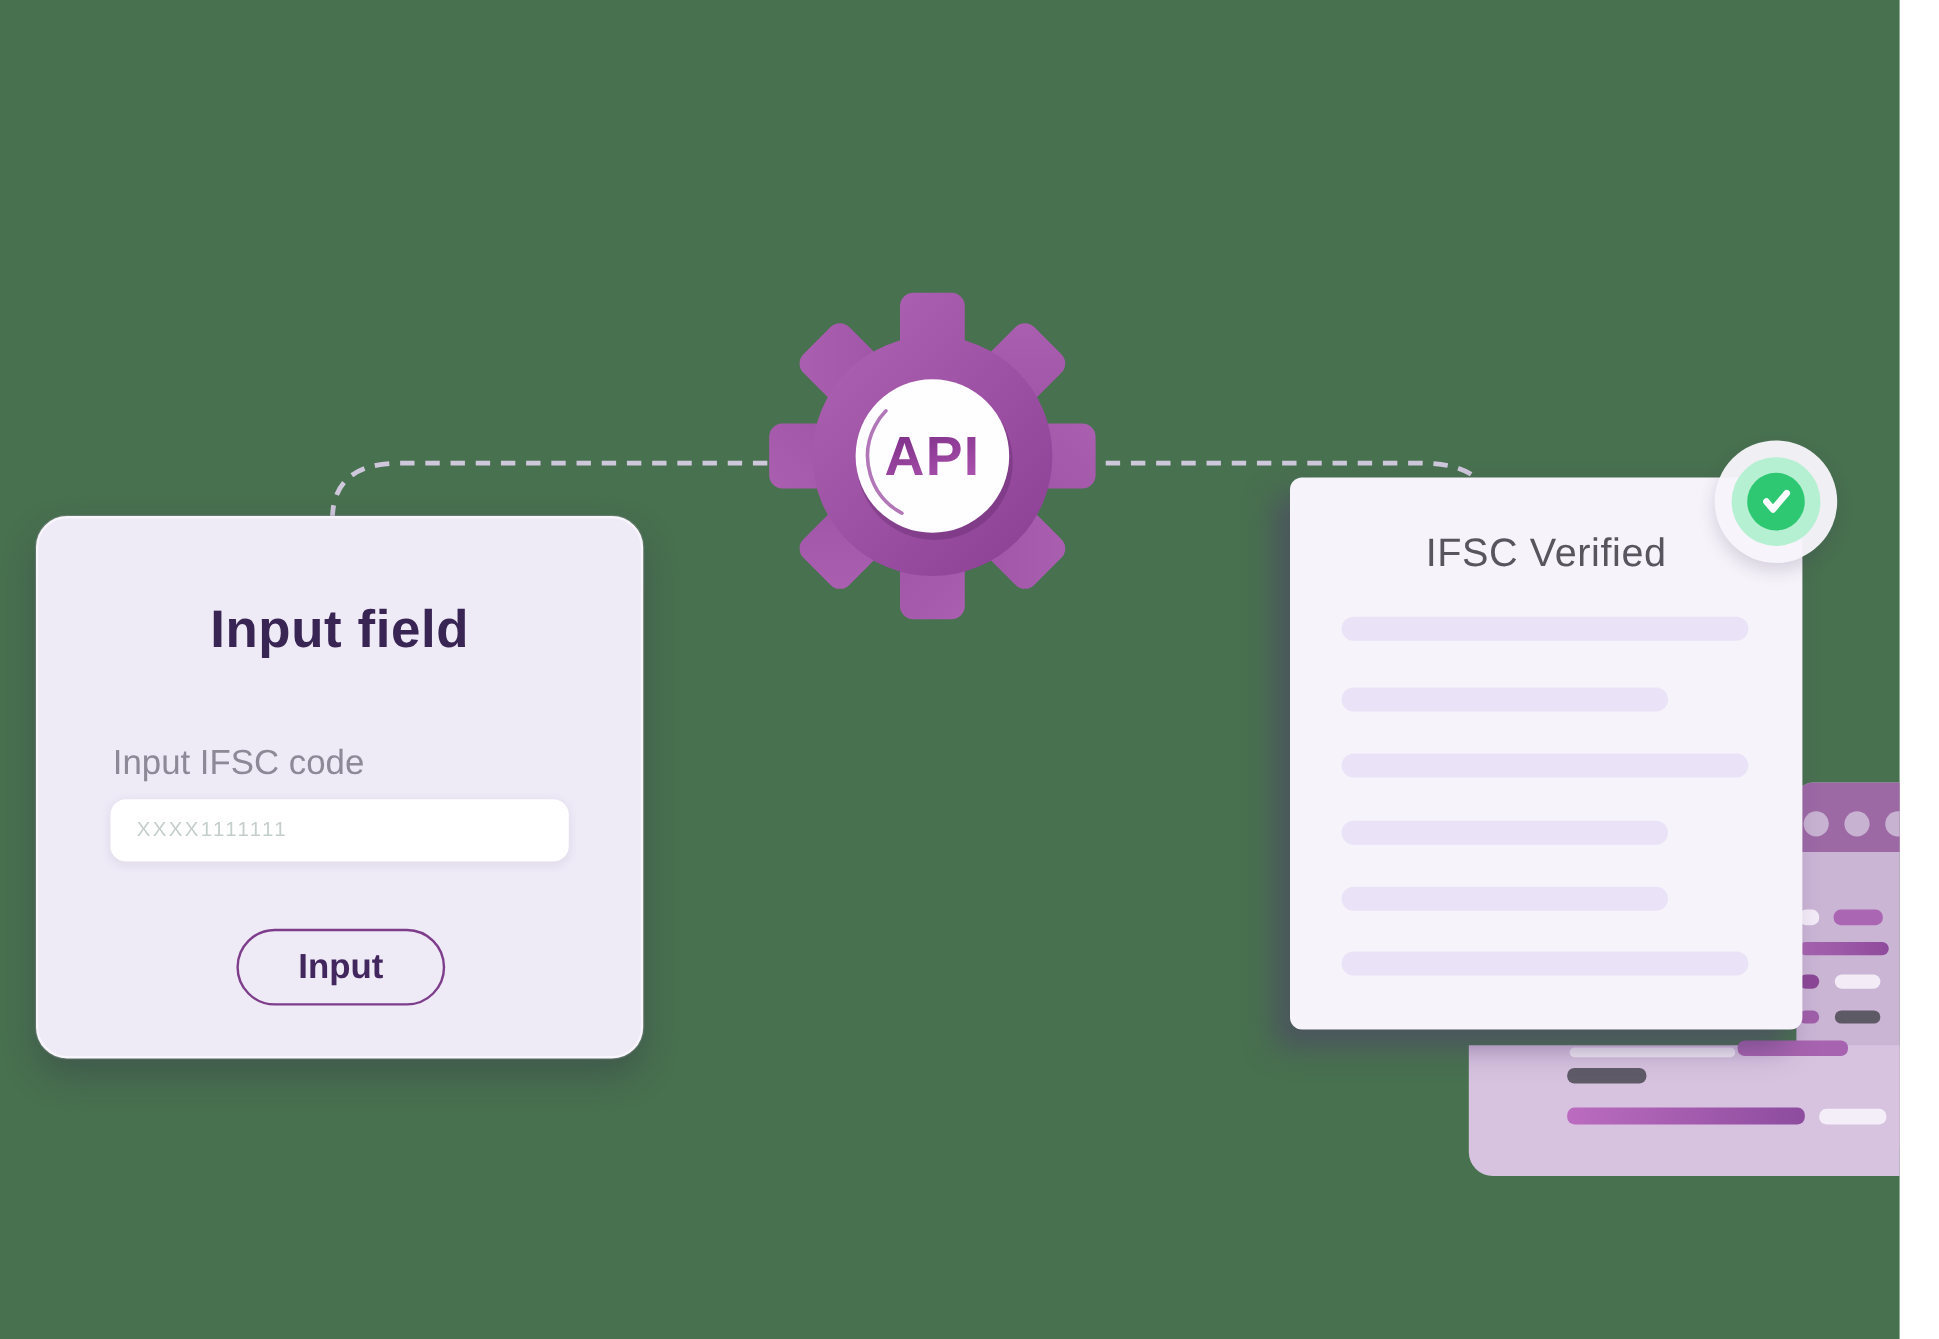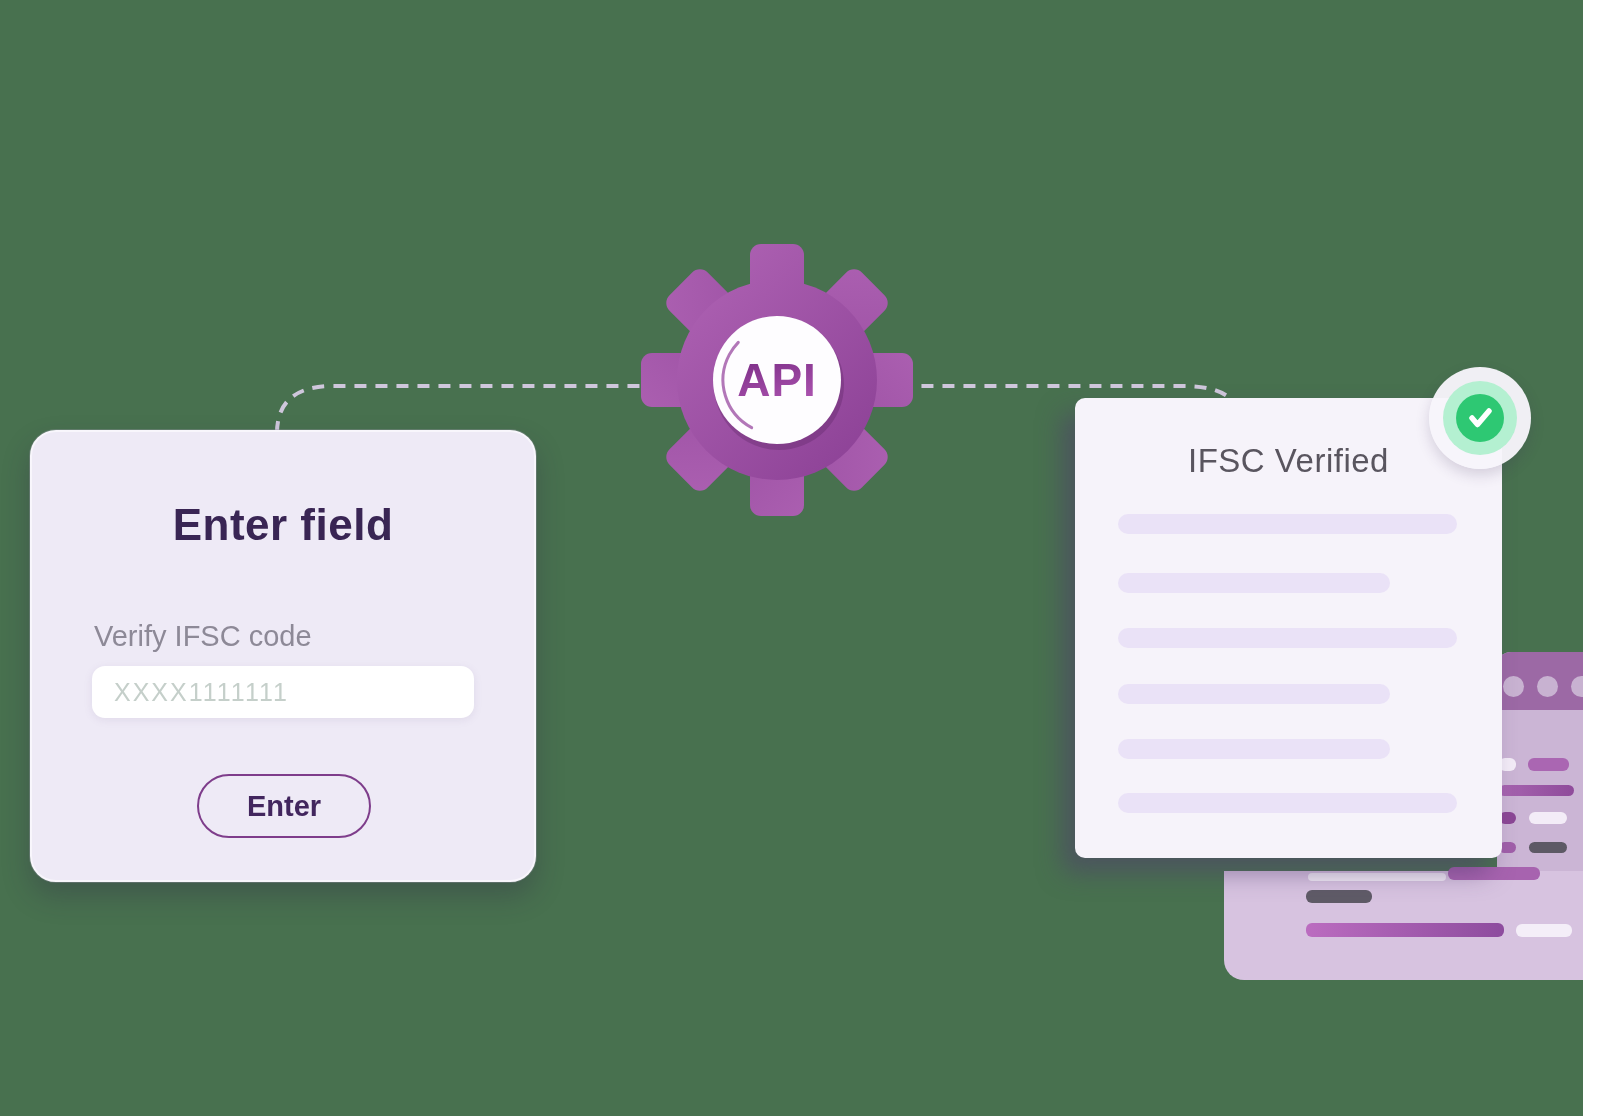--- a/index.html
+++ b/index.html
@@ -29,21 +29,21 @@
   #left-card .card-title{
     margin:68px 0 0 0;text-align:center;
     font-size:44px;font-weight:800;color:#392554;letter-spacing:.5px;
   }
   #ifsc-label{
     left:62px;top:188px;font-size:29px;color:#8d8997;
   }
   #ifsc-input{
     left:60px;top:234px;width:382px;height:52px;box-sizing:border-box;
     background:#ffffff;border:none;border-radius:13px;outline:none;
-    padding:0 22px;font-size:25px;letter-spacing:2px;color:#5a5a64;
+    padding:0 22px;font-size:17px;letter-spacing:2px;color:#5a5a64;
     font-family:"Liberation Sans", sans-serif;
     box-shadow:0 2px 8px rgba(120,100,150,.12);
   }
   #ifsc-input::placeholder{color:#c5cfca;opacity:1;}
   #verify-button{
     left:165px;top:342px;width:174px;height:64px;
     background:transparent;border:2px solid #7e3d8b;border-radius:34px;
     font-size:29px;font-weight:bold;color:#42265e;cursor:pointer;
     font-family:"Liberation Sans", sans-serif;
   }
@@ -130,24 +130,24 @@
       <rect x="-27" y="-136" width="54" height="72" rx="11" transform="rotate(315)"></rect>
       <circle r="100"></circle>
     </g>
     <circle cx="2" cy="5" r="65" fill="rgba(70,25,80,0.25)"></circle>
     <circle r="64" fill="#fefdff"></circle>
     <circle r="54" fill="none" stroke="#a55fab" stroke-width="3" stroke-dasharray="100 239" stroke-linecap="round" opacity="0.85" transform="rotate(118)"></circle>
     <text y="16" text-anchor="middle" font-family="Liberation Sans, sans-serif" font-size="46" font-weight="bold" letter-spacing="1" fill="url(#apiGrad)">API</text>
   </svg>
 
   <div id="left-card" class="abs dotted-texture">
-    <h2 class="card-title">Enter field</h2>
-    <div id="ifsc-label" class="abs">Verify IFSC code</div>
+    <h2 class="card-title">Input field</h2>
+    <div id="ifsc-label" class="abs">Input IFSC code</div>
     <input id="ifsc-input" class="abs" type="text" placeholder="XXXX1111111" style="">
-    <button id="verify-button" class="abs">Enter</button>
+    <button id="verify-button" class="abs">Input</button>
   </div>
 
   <div id="browser-window" class="abs">
     <div id="browser-titlebar">
       <div class="win-dot" style="left:6px;"></div>
       <div class="win-dot" style="left:40px;"></div>
       <div class="win-dot" style="left:74px;"></div>
     </div>
     <div class="b-bar" style="left:2px;top:106px;width:17px;height:13px;background:#f3ecf7;"></div>
     <div class="b-bar" style="left:31px;top:106px;width:41px;height:13px;background:#aa66b2;"></div>

